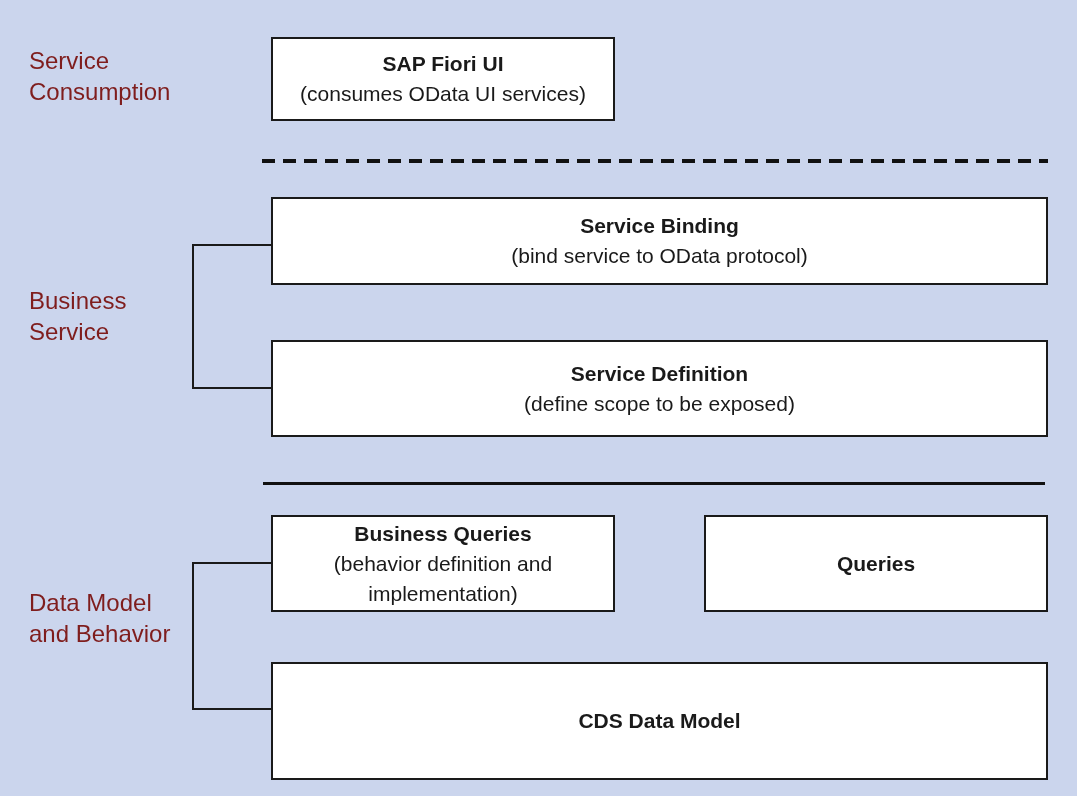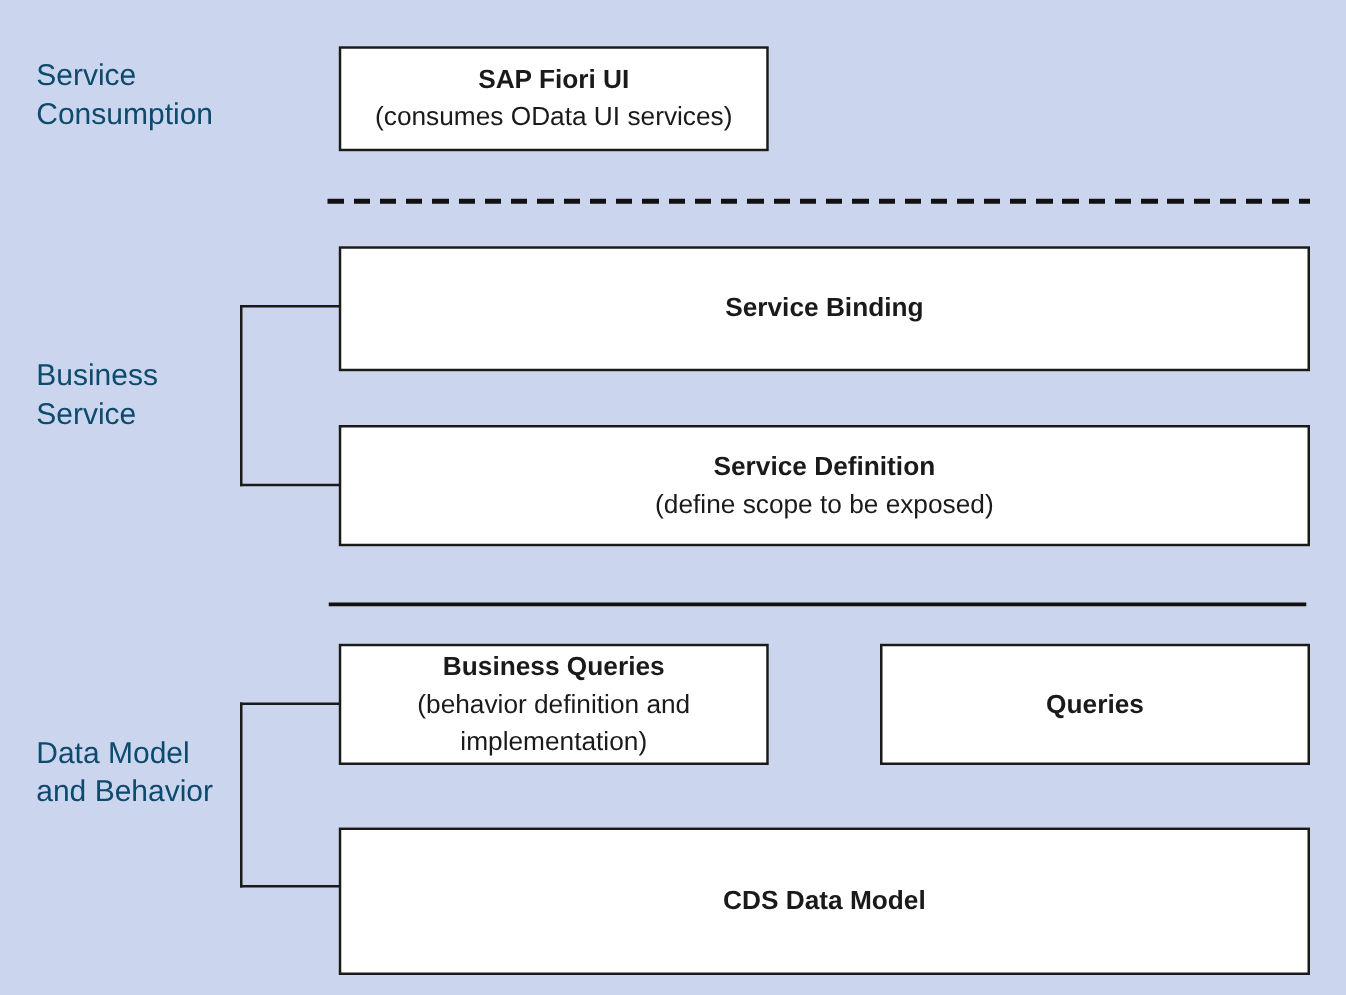--- a/index.html
+++ b/index.html
@@ -15,21 +15,21 @@
     height: 796px;
     background: #cbd5ed;
     overflow: hidden;
   }
   .layer-label {
     position: absolute;
     left: 29px;
     width: 152px;
     font-size: 24px;
     line-height: 31px;
-    color: #0c4a6e;
+    color: #7f1d1d;
   }
   .box {
     position: absolute;
     background: #ffffff;
     border: 2px solid #1a1a1a;
     box-sizing: border-box;
     display: flex;
     flex-direction: column;
     justify-content: center;
     align-items: center;
@@ -58,21 +58,21 @@
     background: repeating-linear-gradient(90deg, #111 0 13px, transparent 13px 21px);
   }
   .sep-solid {
     position: absolute;
     left: 263px; top: 482px;
     width: 782px; height: 3px;
     background: #111;
   }
   
   #label-business-service { top: 285px; }
-  #box-service-binding    { left: 271px; top: 197px; width: 777px; height: 100px; }
+  #box-service-binding    { left: 271px; top: 197px; width: 777px; height: 88px; }
   #box-service-definition { left: 271px; top: 340px; width: 777px; height: 97px; }
   
   #label-data-model      { top: 587px; }
   #box-business-objects  { left: 271px; top: 515px; width: 344px; height: 97px; }
   #box-queries           { left: 704px; top: 515px; width: 344px; height: 97px; }
   #box-cds-data-model    { left: 271px; top: 662px; width: 777px; height: 118px; }
   
   .bracket {
     position: absolute;
     box-sizing: border-box;
@@ -97,20 +97,21 @@
   <div class="box" id="box-sap-fiori-ui">
     <div class="box-title">SAP Fiori UI</div>
     <div class="box-subtitle">(consumes OData UI services)</div>
   </div>
 
 
   <div class="sep-dashed"></div>
 
   <div class="box" id="box-service-binding">
     <div class="box-title">Service Binding</div>
+    <div class="box-subtitle">(bind service to OData protocol)</div>
   </div>
 
   <div class="box" id="box-service-definition">
     <div class="box-title">Service Definition</div>
     <div class="box-subtitle">(define scope to be exposed)</div>
   </div>
 
   <div class="bracket" id="bracket-business-service"></div>
 
   <div class="sep-solid"></div>

